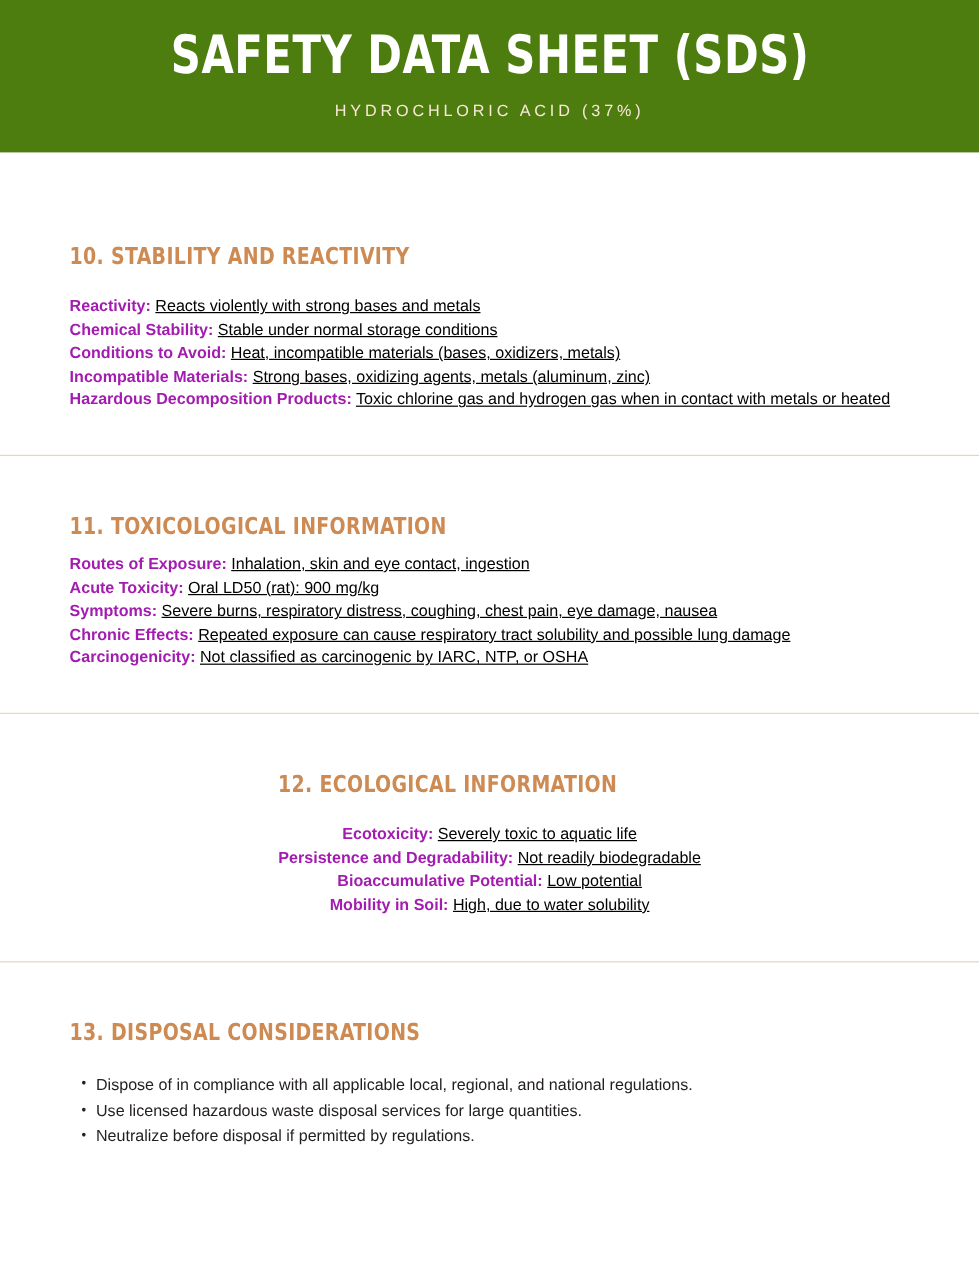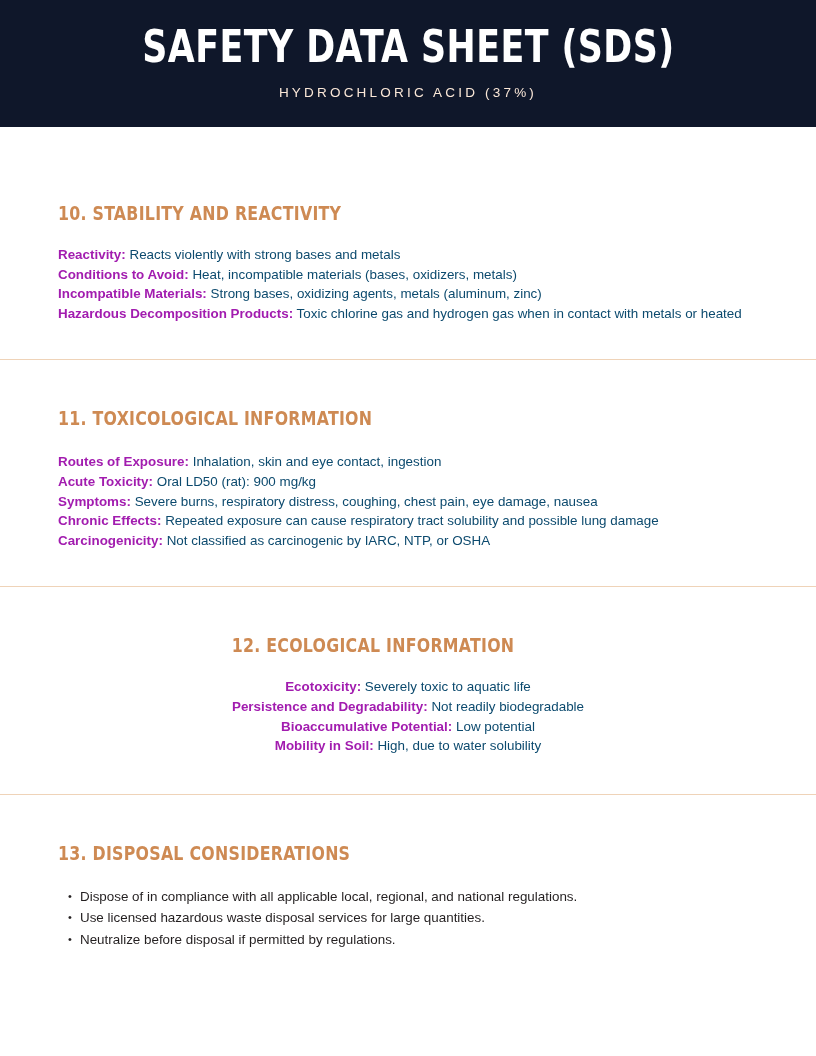--- a/index.html
+++ b/index.html
@@ -11,21 +11,21 @@
     height: 1056px;
     background: #ffffff;
     font-family: "Liberation Sans", sans-serif;
     overflow: hidden;
   }
 
   
   .banner {
     width: 816px;
     height: 127px;
-    background: #0f172a;
+    background: #4d7c0f;
     box-sizing: border-box;
     display: flex;
     flex-direction: column;
     align-items: center;
     justify-content: flex-start;
     padding-top: 22px;
   }
   .banner-title {
     font-family: "Liberation Sans Narrow", "DejaVu Sans Condensed", "Liberation Sans", sans-serif;
     font-weight: 700;
@@ -75,21 +75,22 @@
     font-size: 13.4px;
     line-height: 19.6px;
     color: #231f20;
   }
   .entry .lbl {
     font-weight: 700;
     color: #a21caf;
   }
   .entry .val {
     font-weight: 400;
-    color: #0c4a6e;
+    color: #000000;
+    text-decoration: underline;
   }
   .bullets {
     list-style: none;
     margin: 0;
     padding: 0 0 0 10px;
   }
   .bullets li {
     font-size: 13.4px;
     line-height: 21.5px;
     color: #231f20;
@@ -111,21 +112,21 @@
     border: 0;
     margin: 0;
   }
 
   
   .sec-10 { padding-top: 75px; }
   .sec-10 .section-body { margin-top: 19px; }
   .gap-10 { height: 36px; }
 
   .sec-11 { padding-top: 47px; }
-  .sec-11 .section-body { margin-top: 21px; }
+  .sec-11 .section-body { margin-top: 9px; }
   .gap-11 { height: 36px; }
 
   .sec-12 { padding-top: 47px; text-align: center; }
   .sec-12 .section-body { margin-top: 19px; }
   .gap-12 { height: 38px; }
 
   .sec-13 { padding-top: 47px; }
   .sec-13 .section-body { }
 </style>
 </head>
@@ -139,20 +140,24 @@
 <div class="page">
 
   <div class="section sec-10">
     <div class="section-heading">10. STABILITY AND REACTIVITY</div>
     <div class="section-body">
       <div class="entry">
         <span class="lbl">Reactivity:</span>
         <span class="val">Reacts violently with strong bases and metals</span>
       </div>
       <div class="entry">
+        <span class="lbl">Chemical Stability:</span>
+        <span class="val">Stable under normal storage conditions</span>
+      </div>
+      <div class="entry">
         <span class="lbl">Conditions to Avoid:</span>
         <span class="val">Heat, incompatible materials (bases, oxidizers, metals)</span>
       </div>
       <div class="entry">
         <span class="lbl">Incompatible Materials:</span>
         <span class="val">Strong bases, oxidizing agents, metals (aluminum, zinc)</span>
       </div>
       <div class="entry">
         <span class="lbl">Hazardous Decomposition Products:</span>
         <span class="val">Toxic chlorine gas and hydrogen gas when in contact with metals or heated</span>

